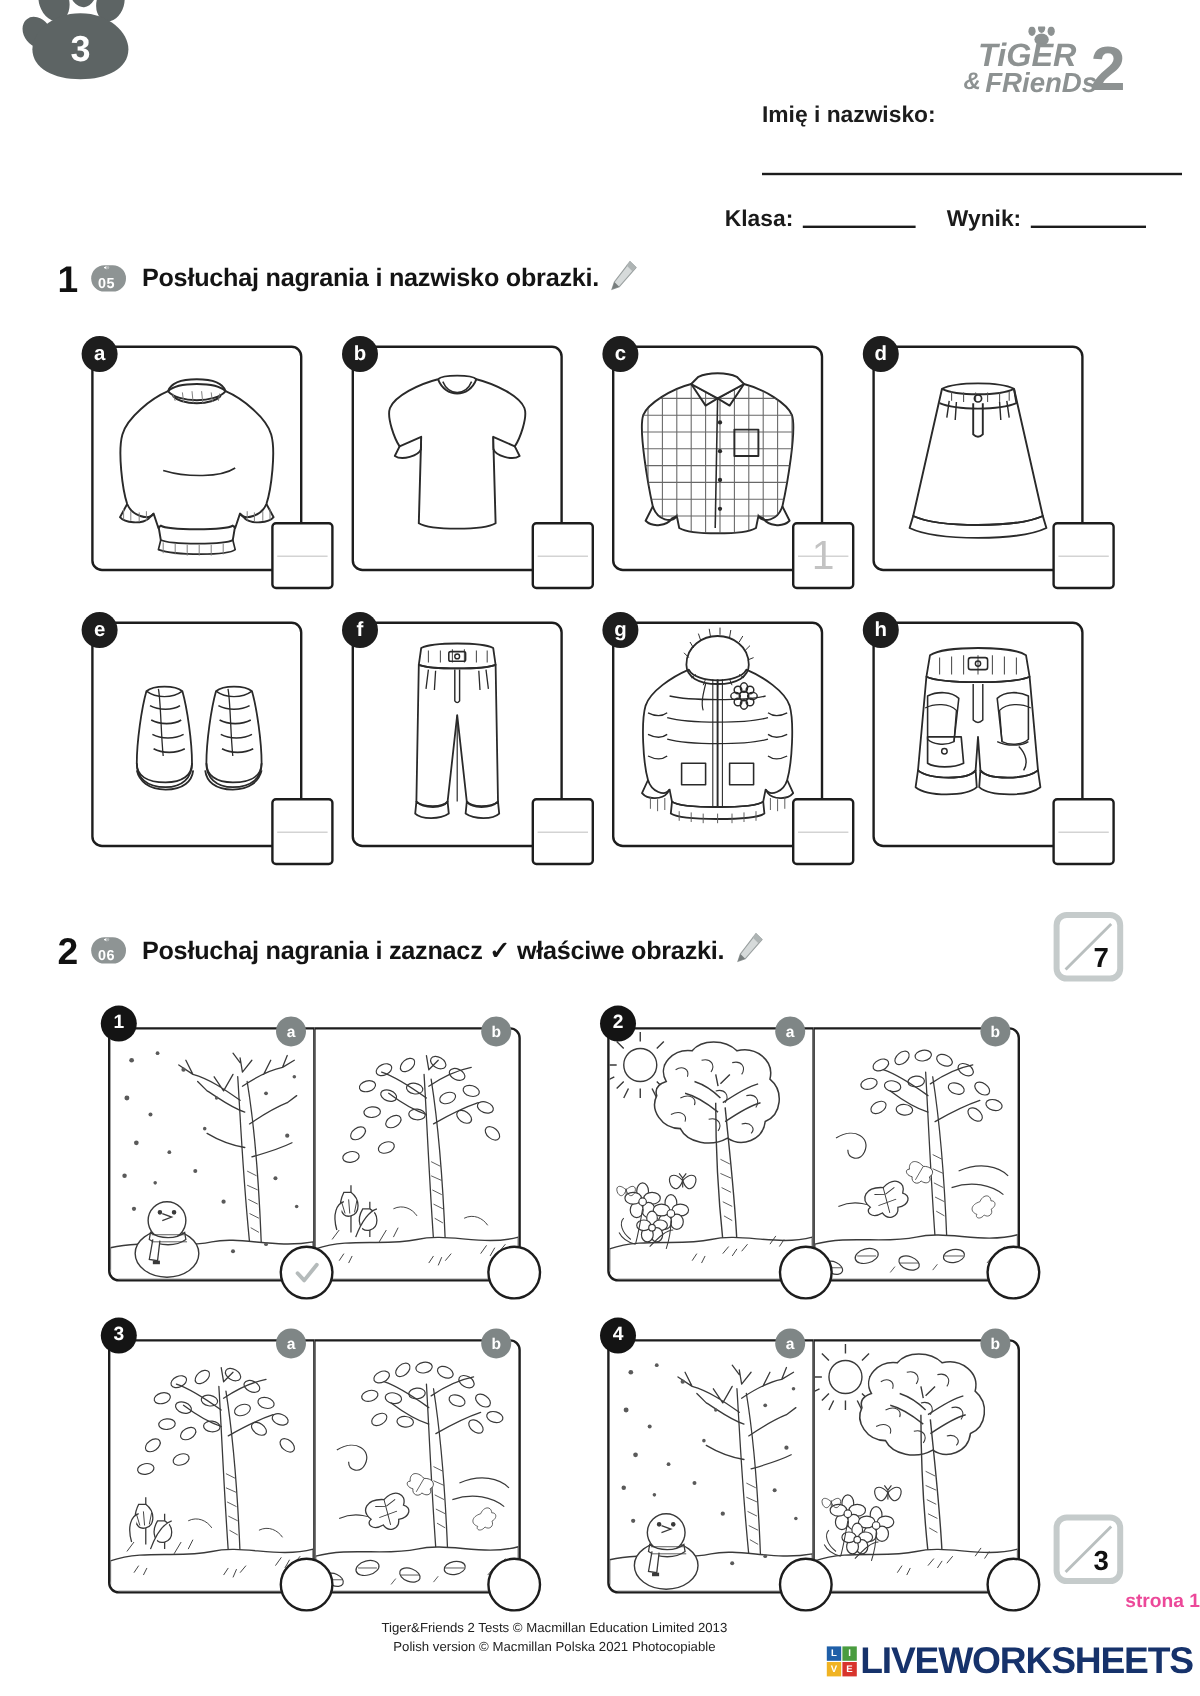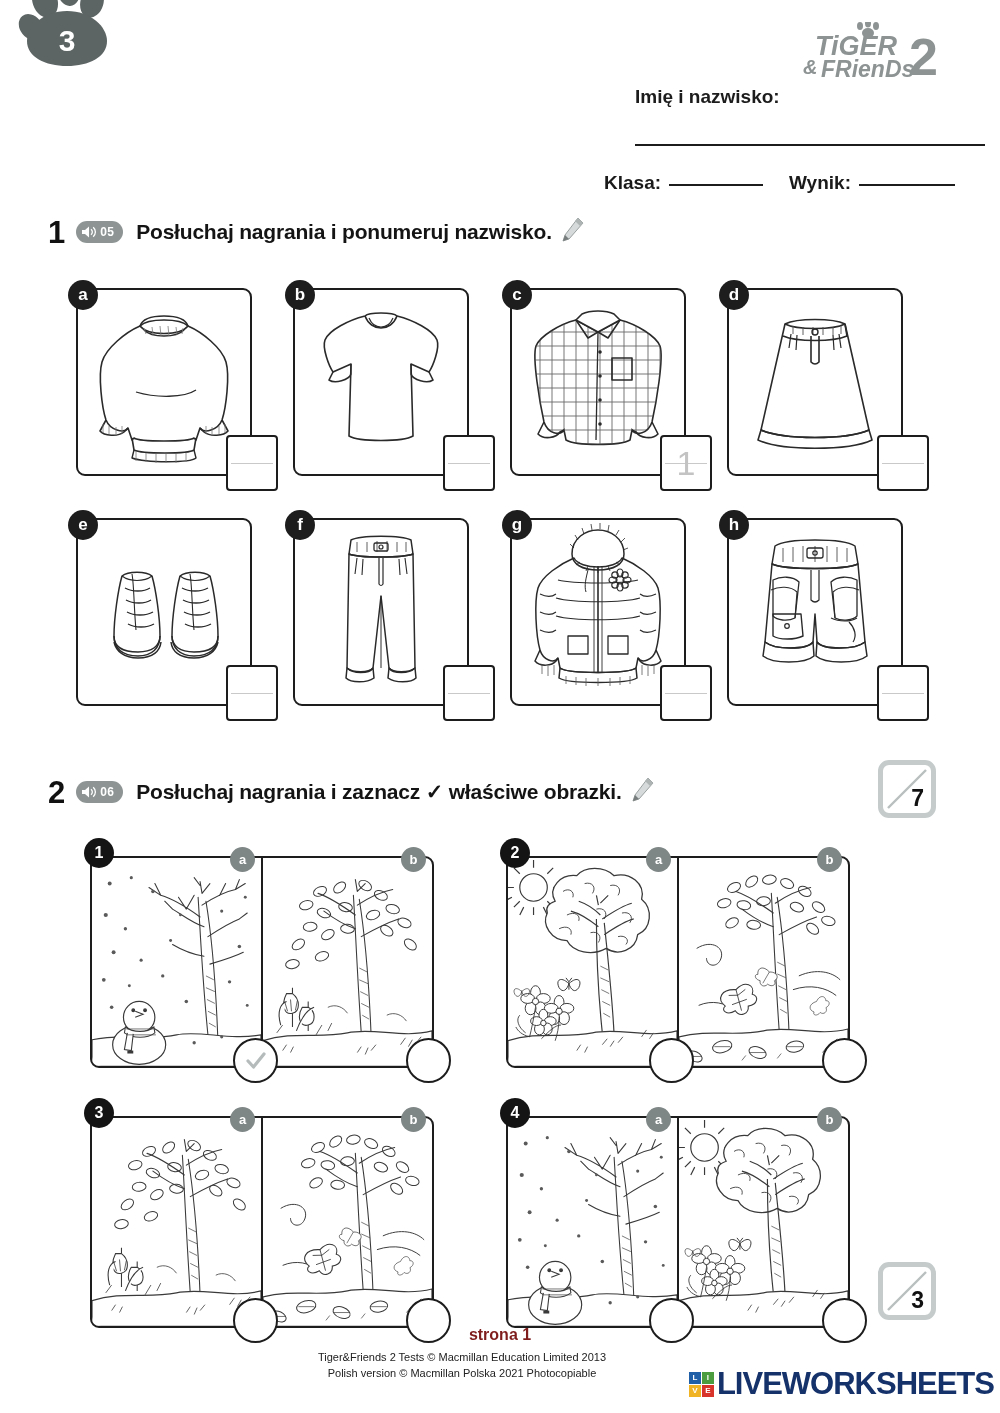--- a/index.html
+++ b/index.html
@@ -28,34 +28,34 @@
   .title-bar .t2 { font-size: 26px; font-weight: bold; color: #ffffff; margin-left: 11px; letter-spacing: 0.4px; }
 
   .paw { position: absolute; left: 15px; top: -25px; width: 104px; height: 94px; }
 
   
   .tf-logo { position: absolute; right: 55px; top: 22px; width: 148px; height: 62px; }
 
   .name-block { position: absolute; left: 604px; top: 86px; width: 350px; margin-left: 31px; }
   .name-label { font-size: 19px; font-weight: bold; color: #1c1c1c; }
   .name-rule { margin-top: 36px; border-bottom: 2px solid #1c1c1c; width: 350px; }
-  .klasa-row { position: absolute; left: 604px; top: 172px; display: flex; align-items: flex-start; }
+  .klasa-row { position: absolute; left: 604px; top: 172px; display: flex; align-items: center; }
   .klasa-row .lbl { font-size: 19px; font-weight: bold; }
   .klasa-row .line { display:inline-block; border-bottom: 2px solid #1c1c1c; width: 94px; margin: 0 26px 0 8px; height: 14px;}
   .klasa-row .line2 { display:inline-block; border-bottom: 2px solid #1c1c1c; width: 96px; margin-left: 8px; height: 14px;}
 
   
   .ex-head { position: absolute; display: flex; align-items: center; height: 34px; }
   .ex-num { font-size: 31px; font-weight: bold; color: #111; line-height: 1; }
   .audio-badge {
     margin-left: 11px;
     background: #8e9494; color: #fff;
     border-radius: 13px; height: 22px;
     display: flex; align-items: center;
-    padding: 0 9px 0 5px; gap: 4px;
+    padding: 0 9px 0 5px; gap: 4px; flex-direction: column;
   }
   .audio-badge .num { font-size: 12px; font-weight: bold; letter-spacing: .3px; }
   .ex-text { margin-left: 13px; font-size: 21px; font-weight: bold; color: #141414; letter-spacing: -.2px; }
   .pencil { margin-left: 9px; }
 
   
   .ex1 { position: absolute; left: 68px; top: 280px; width: 870px; }
   .ex1-row { display: flex; gap: 0; }
   .cl-cell { position: relative; width: 217px; height: 224px; }
   .cl-frame {
@@ -136,21 +136,21 @@
   .score-box .slash {
     position: absolute; inset: 0;
   }
   .score-box .val {
     position: absolute; right: 7px; bottom: 1px;
     font-size: 23px; font-weight: bold; color: #111;
   }
 
   
   .footer { position: absolute; left: 0; top: 1326px; width: 1000px; }
-  .strona { text-align: center; font-size: 16px; font-weight: bold; color: #7f1d1d; }
+  .strona { text-align: right; font-size: 16px; font-weight: bold; color: #ec4899; }
   .copy {
     margin-top: 6px; text-align: center;
     font-size: 11px; color: #222; line-height: 1.45;
     padding-right: 76px;
   }
   .lw-logo { position: absolute; right: 6px; top: 40px; display: flex; align-items: center; }
   .lw-tiles { display: grid; grid-template-columns: 12px 12px; grid-template-rows: 12px 12px; gap: 1px; margin-right: 3px;}
   .lw-tile { display:flex; align-items:center; justify-content:center; font-size:8px; font-weight:bold; color:#fff; }
   .lw-word { font-size: 31px; font-weight: bold; color: #16326b; letter-spacing: -1px; }
 </style>
@@ -202,21 +202,21 @@
 <div class="ex-head" style="left:48px; top:215px;">
   <span class="ex-num">1</span>
   <span class="audio-badge">
     <svg width="15" height="14" viewBox="0 0 15 14">
       <path d="M1 5 H4 L8 1.5 V12.5 L4 9 H1 Z" fill="#ffffff"></path>
       <path d="M10 4.2 A3.6 3.6 0 0 1 10 9.8" stroke="#ffffff" stroke-width="1.3" fill="none"></path>
       <path d="M12.2 2.3 A6.2 6.2 0 0 1 12.2 11.7" stroke="#ffffff" stroke-width="1.3" fill="none"></path>
     </svg>
     <span class="num">05</span>
   </span>
-  <span class="ex-text">Posłuchaj nagrania i ponumeruj nazwisko.</span>
+  <span class="ex-text">Posłuchaj nagrania i nazwisko obrazki.</span>
   <span class="pencil">
     <svg width="24" height="26" viewBox="0 0 24 26">
       <path d="M17 1 L22 6 L8 22 L2 24 L4 18 Z" fill="#d6dada" stroke="#9aa0a0" stroke-width="1"></path>
       <path d="M4 18 L2 24 L8 22 Z" fill="#777d7d"></path>
       <path d="M17 1 L22 6 L19 9 L14 4 Z" fill="#aeb4b4"></path>
     </svg>
   </span>
 </div>
 
 <div class="ex1">

